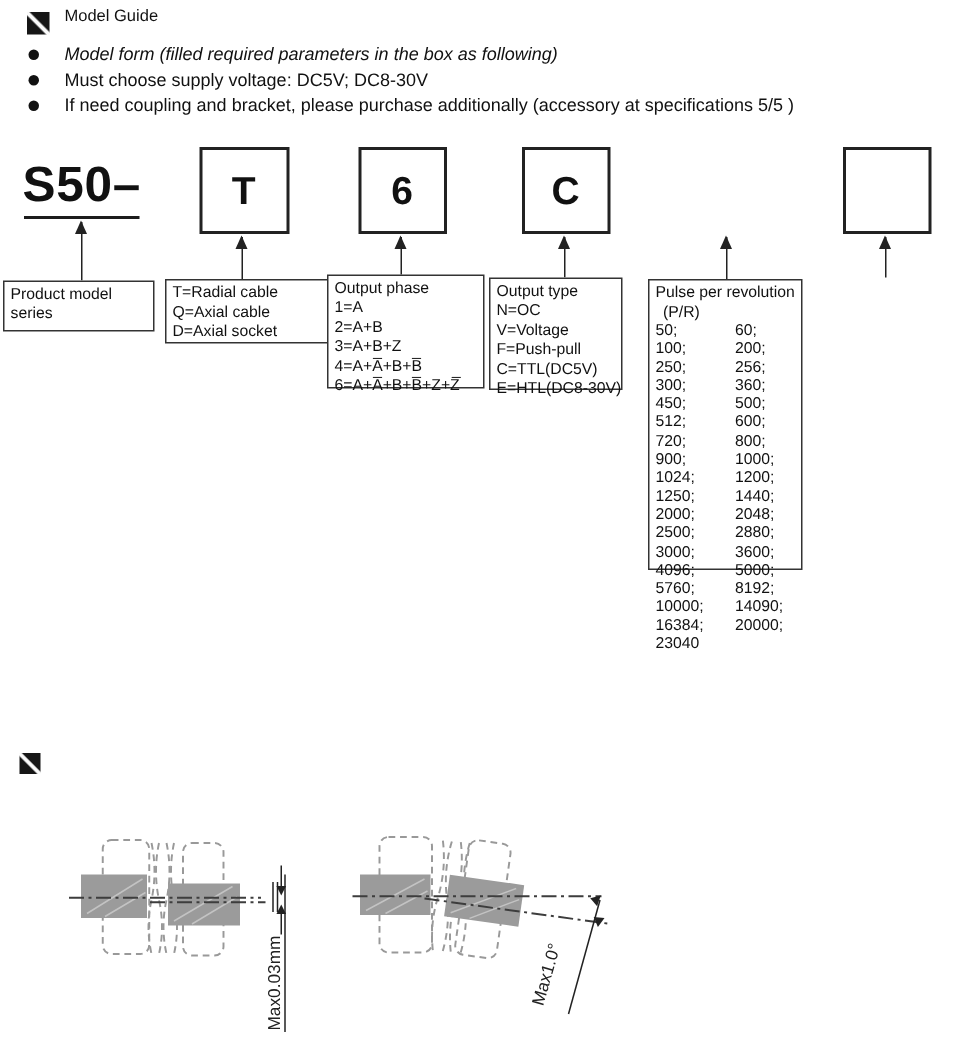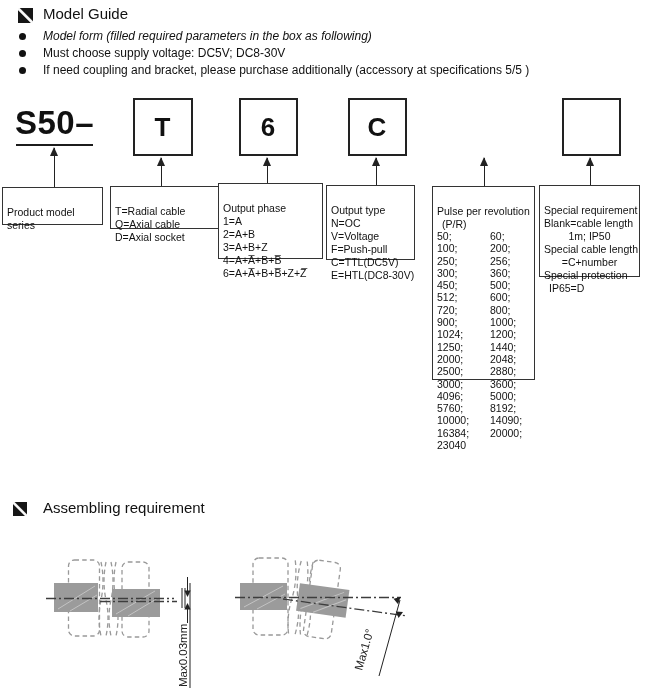--- a/index.html
+++ b/index.html
@@ -2,41 +2,41 @@
 <html><head>
 <meta charset="utf-8">
 <style>
   html,body{margin:0;padding:0;background:#fff;}
   .page{position:relative;width:650px;height:693px;background:#ffffff;overflow:hidden;
         font-family:"Liberation Sans","DejaVu Sans",sans-serif;color:#1a1a1a;}
 
   
   .sq-icon{position:absolute;width:15px;height:15px;
            background:linear-gradient(45deg,#161616 40%,#fafafa 45%,#fafafa 53%,#161616 58%);}
-  .sec-title{position:absolute;font-size:15px;color:#111;white-space:nowrap;}
+  .sec-title{position:absolute;font-size:11px;color:#111;white-space:nowrap;}
 
   
   .bullet-dot{position:absolute;width:7px;height:7px;border-radius:50%;background:#111;}
   .bullet-text{position:absolute;font-size:12px;white-space:nowrap;color:#111;}
 
   
   .s50{position:absolute;left:15px;top:104px;font-size:33px;font-weight:700;letter-spacing:.5px;color:#111;}
   .s50-line{position:absolute;left:16px;top:144px;width:77px;height:2px;background:#1c1c1c;}
   .mbox{position:absolute;top:98px;height:58px;border:2px solid #222;background:#fff;box-sizing:border-box;
         display:flex;align-items:center;justify-content:center;
         font-size:26px;font-weight:600;letter-spacing:1px;color:#111;}
 
   
   .uparrow{position:absolute;width:0;border-left:1.5px solid #222;}
   .uparrow::before{content:"";position:absolute;left:-5.2px;top:-1px;width:0;height:0;
                    border:4.5px solid transparent;border-top:none;border-bottom:9px solid #222;}
 
   
   .dbox{position:absolute;border:1.5px solid #333;background:#fff;box-sizing:border-box;
-        font-size:10.5px;line-height:13px;padding:18px 4px;color:#111;}
+        font-size:10.5px;line-height:13px;padding:2px 4px;color:#111;}
   .dline{white-space:nowrap;}
   .ctr{text-align:center;}
   .ind{padding-left:5px;}
   .pulse .dline{line-height:12.5px;}
   .prow{display:flex;line-height:12.3px;}
   .pc1{width:53px;white-space:nowrap;}
   .pc2{white-space:nowrap;}
 
   .drawings{position:absolute;left:0;top:540px;}
   svg text{font-family:"Liberation Sans","DejaVu Sans",sans-serif;}
@@ -172,32 +172,22 @@
     <div class="prow">
         <span class="pc1">16384;</span>
         <span class="pc2">20000;</span>
       </div>
     <div class="prow">
         <span class="pc1">23040</span>
         <span class="pc2"></span>
       </div>
   </div>
 
-  <div class="dbox" style="left:539px;top:185px;width:101px;height:92px;">
-    <div class="dline">Special requirement</div>
-    <div class="dline">Blank=cable length</div>
-    <div class="dline ctr">1m; IP50</div>
-    <div class="dline">Special cable length</div>
-    <div class="dline ctr">=C+number</div>
-    <div class="dline">Special protection</div>
-    <div class="dline ind">IP65=D</div>
-  </div>
 
   <span class="sq-icon" style="left:13px;top:502px;width:14px;height:14px;"></span>
-  <span class="sec-title" style="left:43px;top:499px;">Assembling requirement</span>
 
   <svg class="drawings" width="650" height="153" viewBox="0 540 650 153">
 
     <g>
 
       <g stroke="#999" stroke-width="1.3" fill="none" stroke-dasharray="4.5 3.2">
         <rect x="68.5" y="560" width="31" height="76" rx="6"></rect>
         <rect x="122" y="562" width="27" height="75" rx="6"></rect>
         <path d="M101 562 q4 19 0 38 q-4 18 0 36"></path>
         <path d="M106 562 q-4 19 0 38 q4 18 0 36"></path>

